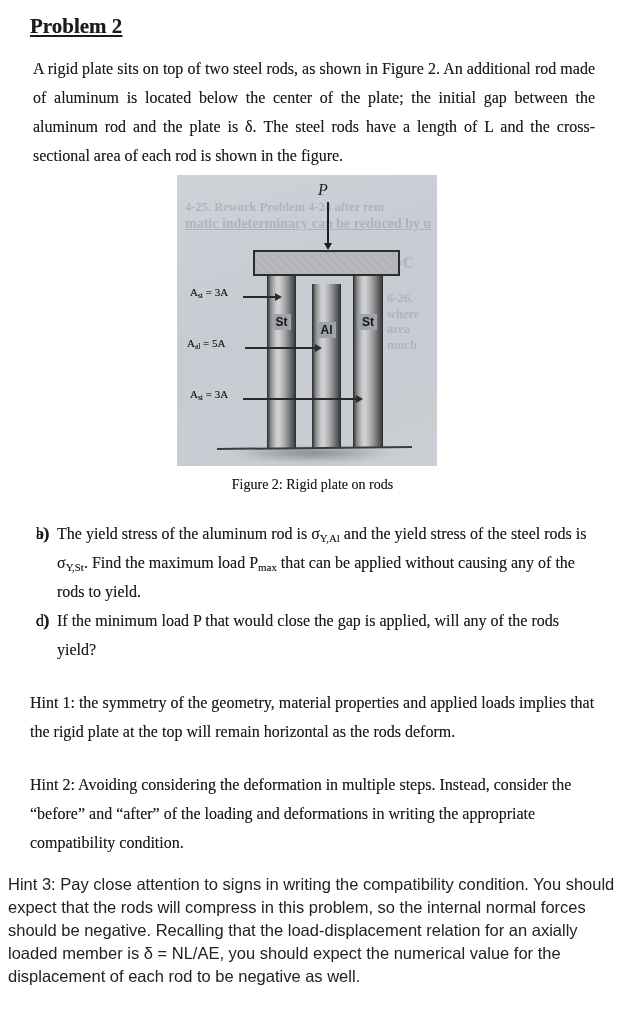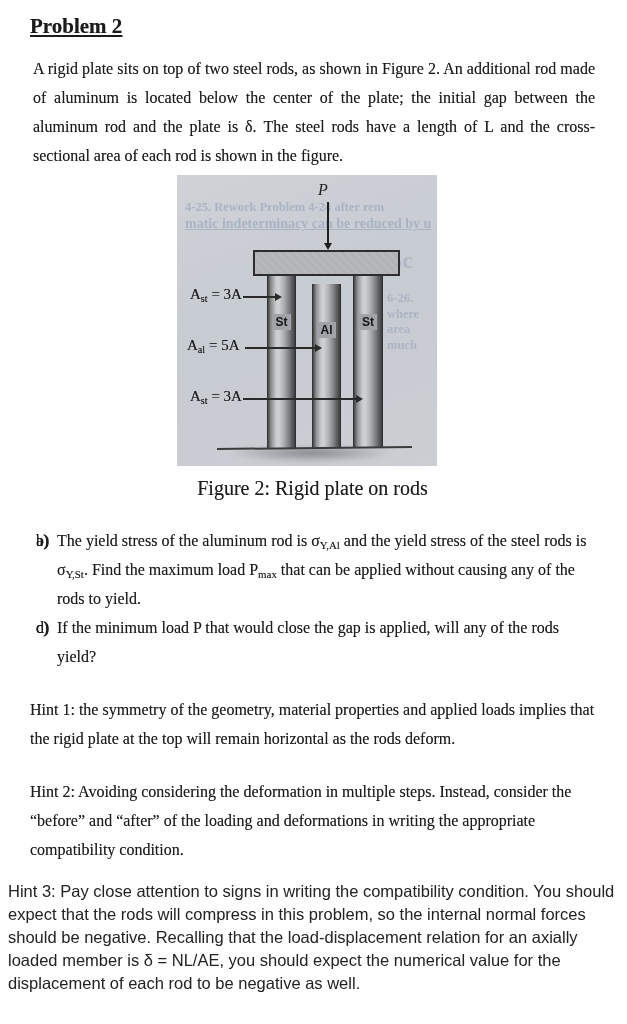--- a/index.html
+++ b/index.html
@@ -55,34 +55,34 @@
     position:absolute;top:38px;left:50%;transform:translateX(-50%);
     background:#a0a3a7;color:#161616;font-family:"Liberation Sans",sans-serif;
     font-size:12px;font-weight:bold;padding:1px 3px;line-height:14px;
   }
   .ground-line{position:absolute;left:40px;top:272px;width:195px;height:2px;background:#3c3c3c;transform:rotate(-0.6deg);z-index:3;}
   .ground-shadow{
     position:absolute;left:52px;top:273px;width:165px;height:15px;z-index:1;
     background:radial-gradient(ellipse at 50% 30%,rgba(88,93,100,.6),rgba(88,93,100,0) 70%);
     filter:blur(2px);
   }
-  .area-label{position:absolute;font-size:15px;color:#1c1c1c;white-space:nowrap;z-index:4;text-shadow:0 0 .4px rgba(0,0,0,.5);}
+  .area-label{position:absolute;font-size:11px;color:#1c1c1c;white-space:nowrap;z-index:4;text-shadow:0 0 .4px rgba(0,0,0,.5);}
   .al-1{left:13px;top:111px;}
   .al-2{left:10px;top:162px;}
   .al-3{left:13px;top:213px;}
   .lbl-arrow{position:absolute;height:1.5px;background:#2a2a2a;z-index:4;}
   .ar-1{left:66px;top:121px;width:33px;}
   .ar-2{left:68px;top:172px;width:71px;}
   .ar-3{left:66px;top:223px;width:114px;}
   .lbl-arrow::after{
     content:"";position:absolute;right:-6px;top:-3.2px;
     border-top:4px solid transparent;border-bottom:4px solid transparent;
     border-left:7px solid #2a2a2a;
   }
-  .caption{margin:11px 0 0 0;text-align:center;font-size:20px;text-shadow:0 0 .4px rgba(0,0,0,.45);}
+  .caption{margin:11px 0 0 0;text-align:center;font-size:14px;text-shadow:0 0 .4px rgba(0,0,0,.45);}
 
   
   .tasks{margin-top:26px;}
   .task{position:relative;padding-left:27px;font-size:16px;line-height:29px;text-shadow:0 0 .4px rgba(0,0,0,.45);}
   .task .marker{position:absolute;left:6px;top:0;}
   .hint{margin-top:24px;font-size:16px;line-height:29px;text-shadow:0 0 .4px rgba(0,0,0,.45);}
 
   
   .sans-block{
     margin:13px -20px 0 -22px;

